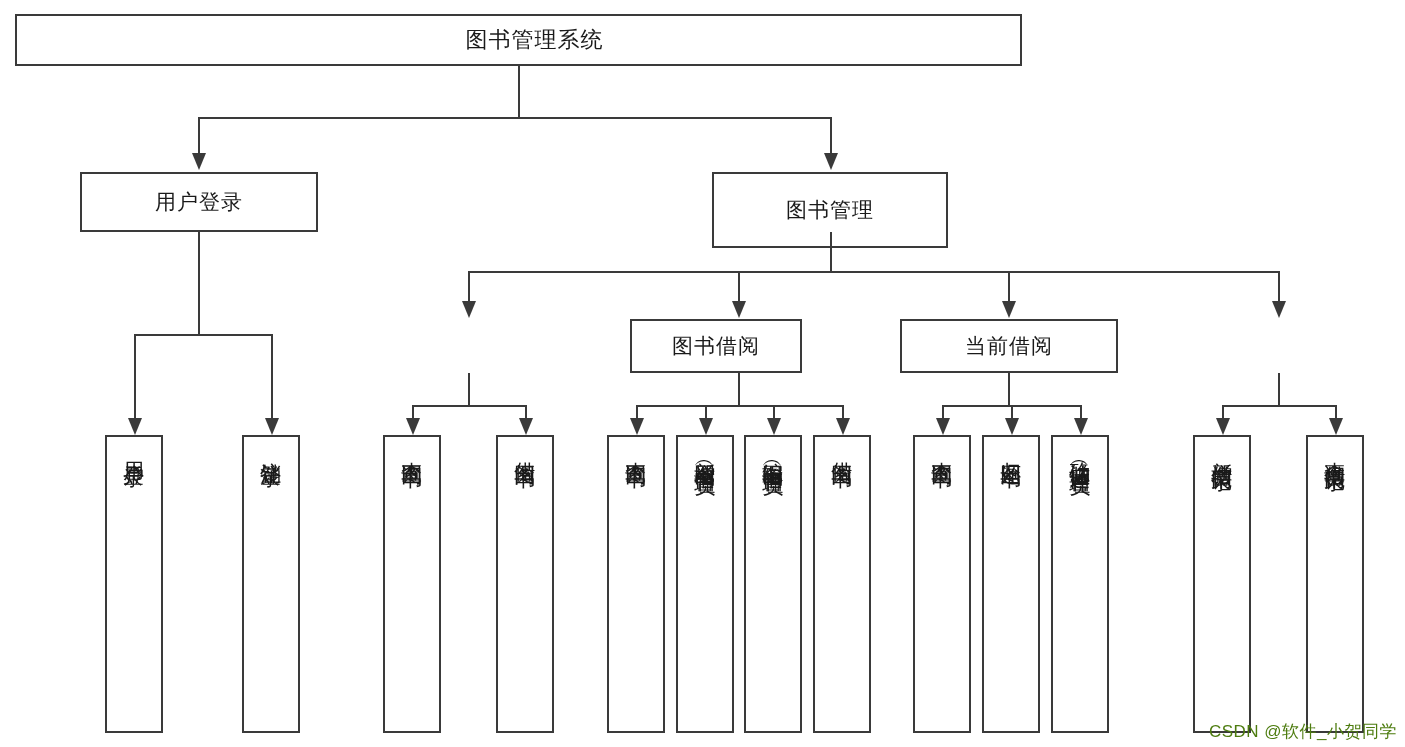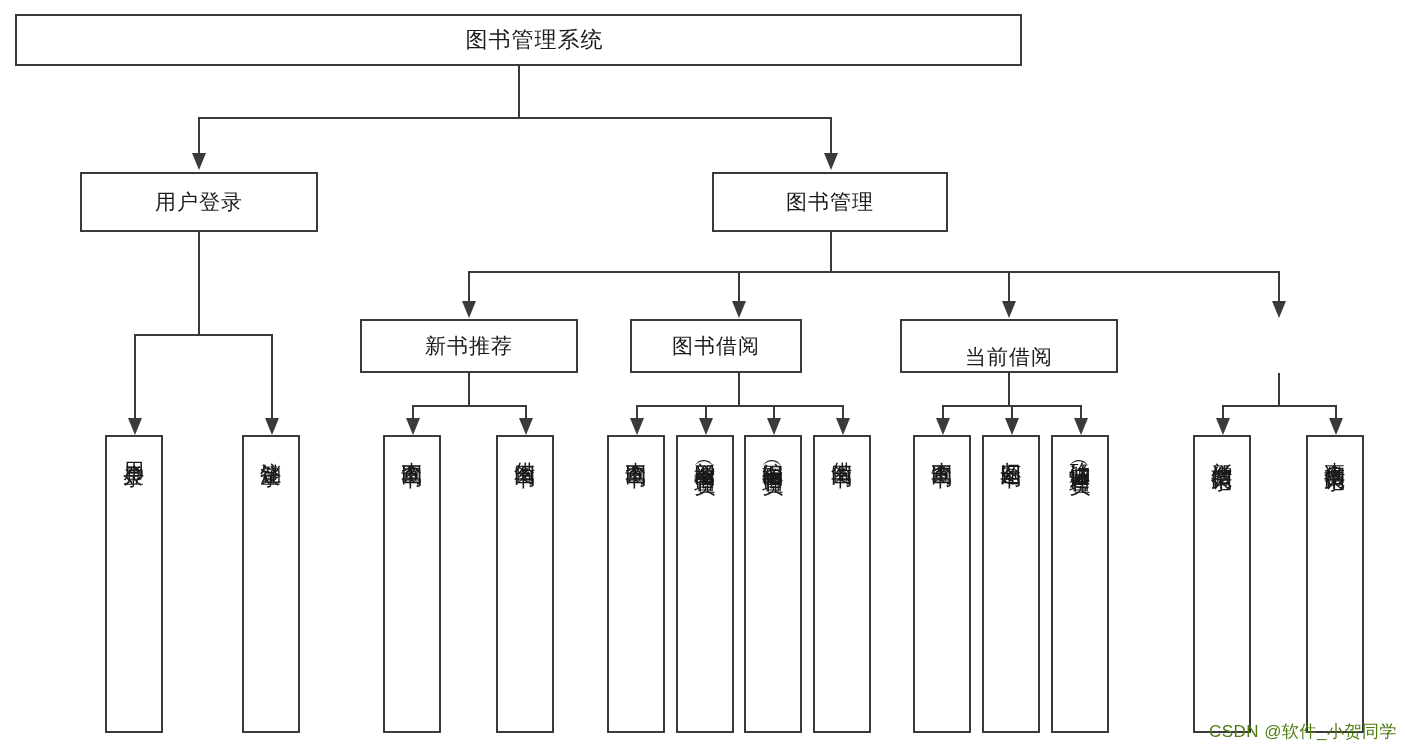--- a/index.html
+++ b/index.html
@@ -89,21 +89,21 @@
 
   <div class="edge edge-v" style="left:198px; top:117px; width:2px; height:38px;"></div>
   <div class="arrow" style="left:192px; top:153px;"></div>
 
   <div class="edge edge-v" style="left:830px; top:117px; width:2px; height:38px;"></div>
   <div class="arrow" style="left:824px; top:153px;"></div>
 
   <div class="node node-h" style="left:80px; top:172px; width:238px; height:60px;">
     <span>用户登录</span>
   </div>
-  <div class="node node-h" style="left:712px; top:172px; width:236px; height:60px;">
+  <div class="node node-h" style="left:712px; top:172px; width:236px; height:76px;">
     <span>图书管理</span>
   </div>
 
   <div class="edge edge-v" style="left:198px; top:232px; width:2px; height:103px;"></div>
   <div class="edge edge-h" style="left:134px; top:334px; width:138px; height:2px;"></div>
   <div class="edge edge-v" style="left:134px; top:334px; width:2px; height:86px;"></div>
   <div class="arrow" style="left:128px; top:418px;"></div>
   <div class="edge edge-v" style="left:271px; top:334px; width:2px; height:86px;"></div>
   <div class="arrow" style="left:265px; top:418px;"></div>
 
@@ -111,27 +111,24 @@
   <div class="edge edge-h" style="left:468px; top:271px; width:812px; height:2px;"></div>
   <div class="edge edge-v" style="left:468px; top:271px; width:2px; height:32px;"></div>
   <div class="arrow" style="left:462px; top:301px;"></div>
   <div class="edge edge-v" style="left:738px; top:271px; width:2px; height:32px;"></div>
   <div class="arrow" style="left:732px; top:301px;"></div>
   <div class="edge edge-v" style="left:1008px; top:271px; width:2px; height:32px;"></div>
   <div class="arrow" style="left:1002px; top:301px;"></div>
   <div class="edge edge-v" style="left:1278px; top:271px; width:2px; height:32px;"></div>
   <div class="arrow" style="left:1272px; top:301px;"></div>
 
-  <div class="node node-h" style="left:360px; top:319px; width:218px; height:54px;">
-    <span>新书推荐</span>
-  </div>
   <div class="node node-h" style="left:630px; top:319px; width:172px; height:54px;">
     <span>图书借阅</span>
   </div>
-  <div class="node node-h" style="left:900px; top:319px; width:218px; height:54px;align-items:flex-end;">
+  <div class="node node-h" style="left:900px; top:319px; width:218px; height:54px;">
     <span>当前借阅</span>
   </div>
 
   <div class="edge edge-v" style="left:468px; top:373px; width:2px; height:33px;"></div>
   <div class="edge edge-h" style="left:412px; top:405px; width:114px; height:2px;"></div>
   <div class="edge edge-v" style="left:412px; top:405px; width:2px; height:15px;"></div>
   <div class="arrow" style="left:406px; top:418px;"></div>
   <div class="edge edge-v" style="left:525px; top:405px; width:2px; height:15px;"></div>
   <div class="arrow" style="left:519px; top:418px;"></div>
 

